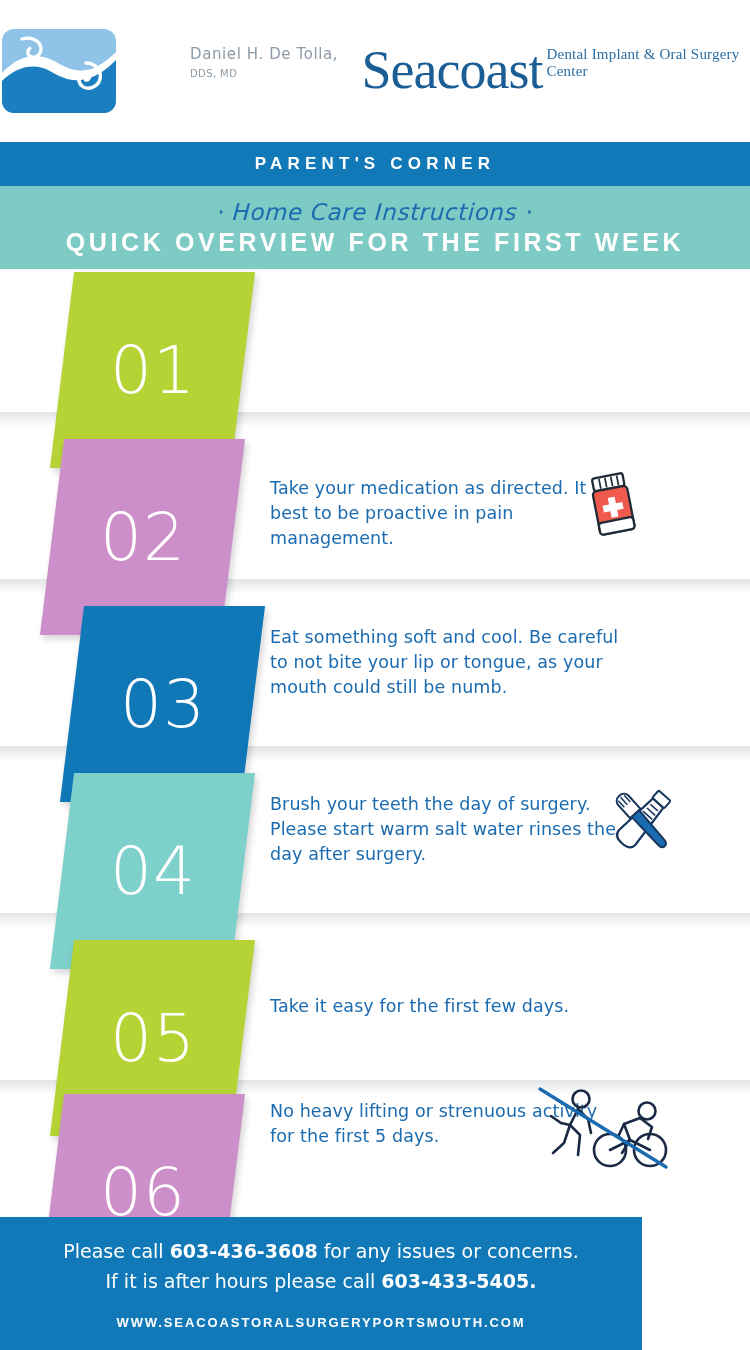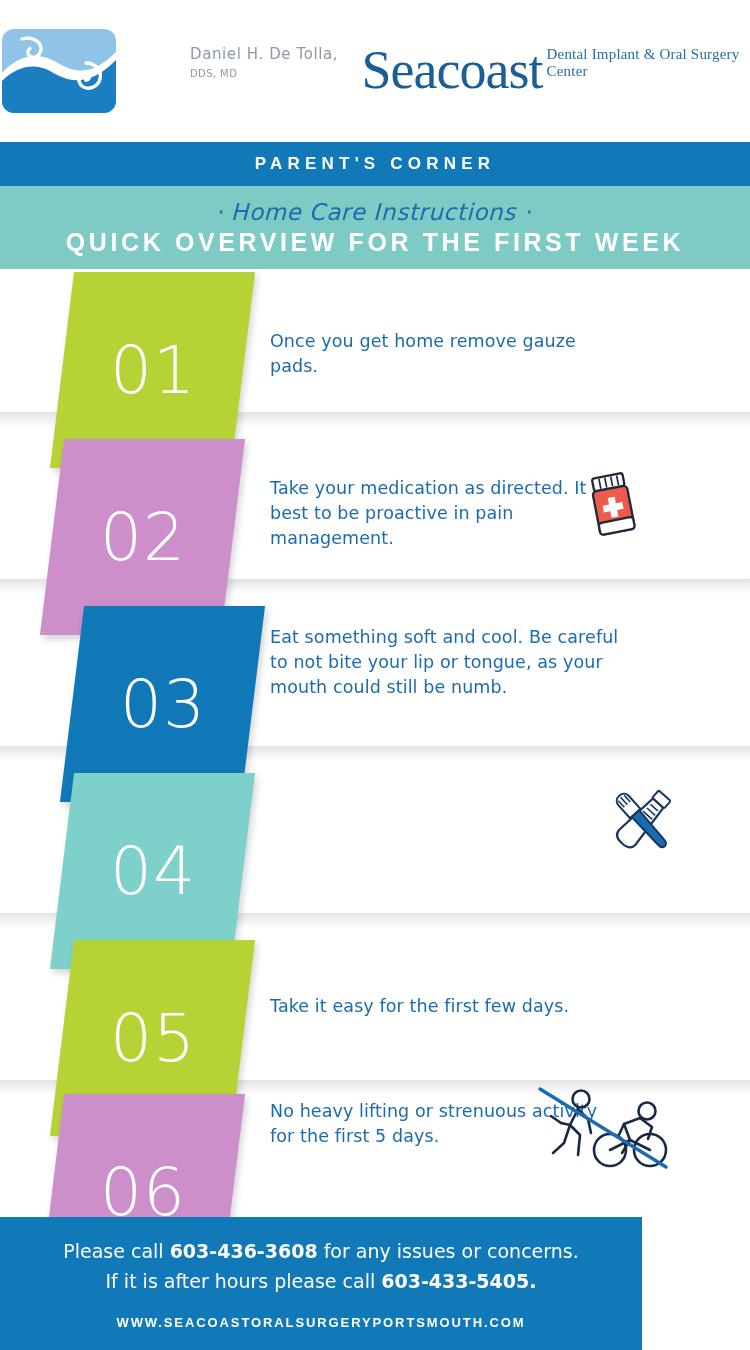--- a/index.html
+++ b/index.html
@@ -228,21 +228,20 @@
     <div class="row-gap" style="top:477px;"></div>
     <div class="row" style="top:492px;height:152px;"></div>
     <div class="row-gap" style="top:644px;"></div>
     <div class="row" style="top:659px;height:152px;"></div>
     <div class="row-gap" style="top:811px;"></div>
     <div class="row" style="top:826px;height:122px;"></div>
 
     <div class="tile" style="top:3px;left:62px;background:#b5d334;">
       <span class="num">01</span>
     </div>
-    <div class="row-text" style="top:60px;">Once you get home remove gauze pads.</div>
 
     <div class="tile" style="top:170px;left:52px;background:#cc8fca;">
       <span class="num">02</span>
     </div>
     <div class="row-text" style="top:207px;">Take your medication as directed. It is best to be proactive in pain management.</div>
     <svg class="row-icon" style="top:201px;left:584px;" width="60" height="68" viewBox="0 0 60 68">
       <g transform="rotate(-11 30 34)">
         <rect x="13" y="5" width="31" height="13" rx="2.5" fill="#ffffff" stroke="#1f2a37" stroke-width="2.3"></rect>
         <line x1="20" y1="6.5" x2="20" y2="16.5" stroke="#1f2a37" stroke-width="1.7"></line>
         <line x1="26" y1="6.5" x2="26" y2="16.5" stroke="#1f2a37" stroke-width="1.7"></line>
@@ -255,20 +254,21 @@
     </svg>
 
     <div class="tile" style="top:337px;left:72px;background:#1178b8;">
       <span class="num">03</span>
     </div>
     <div class="row-text" style="top:356px;">Eat something soft and cool. Be careful to not bite your lip or tongue, as your mouth could still be numb.</div>
 
     <div class="tile" style="top:504px;left:62px;background:#7ed0ca;">
       <span class="num">04</span>
     </div>
+    <div class="row-text" style="top:523px;">Brush your teeth the day of surgery. Please start warm salt water rinses the day after surgery.</div>
     <svg class="row-icon" style="top:512px;left:601px;" width="82" height="80" viewBox="0 0 82 80">
       <g transform="rotate(42 41 40)">
         <rect x="33" y="6" width="16" height="10" rx="1.5" fill="#ffffff" stroke="#17365d" stroke-width="2"></rect>
         <path d="M34 16 L48 16 L52 62 C52 67 48 70 41 70 C34 70 30 67 30 62 Z" fill="#ffffff" stroke="#17365d" stroke-width="2.2"></path>
         <line x1="36" y1="22" x2="46" y2="22" stroke="#17365d" stroke-width="1.6"></line>
         <line x1="36" y1="27" x2="47" y2="27" stroke="#17365d" stroke-width="1.6"></line>
         <line x1="35" y1="32" x2="47.5" y2="32" stroke="#17365d" stroke-width="1.6"></line>
       </g>
       <g transform="rotate(-42 41 40)">
         <path d="M41 6 C45.5 6 48 9 48 13 L48 30 L34 30 L34 13 C34 9 36.5 6 41 6 Z" fill="#ffffff" stroke="#17365d" stroke-width="2"></path>

